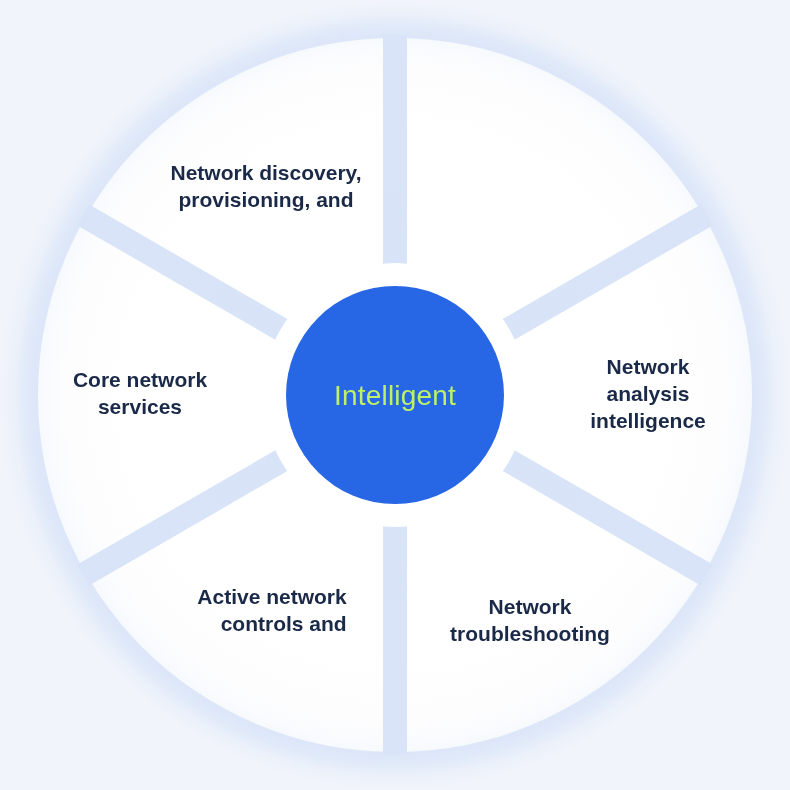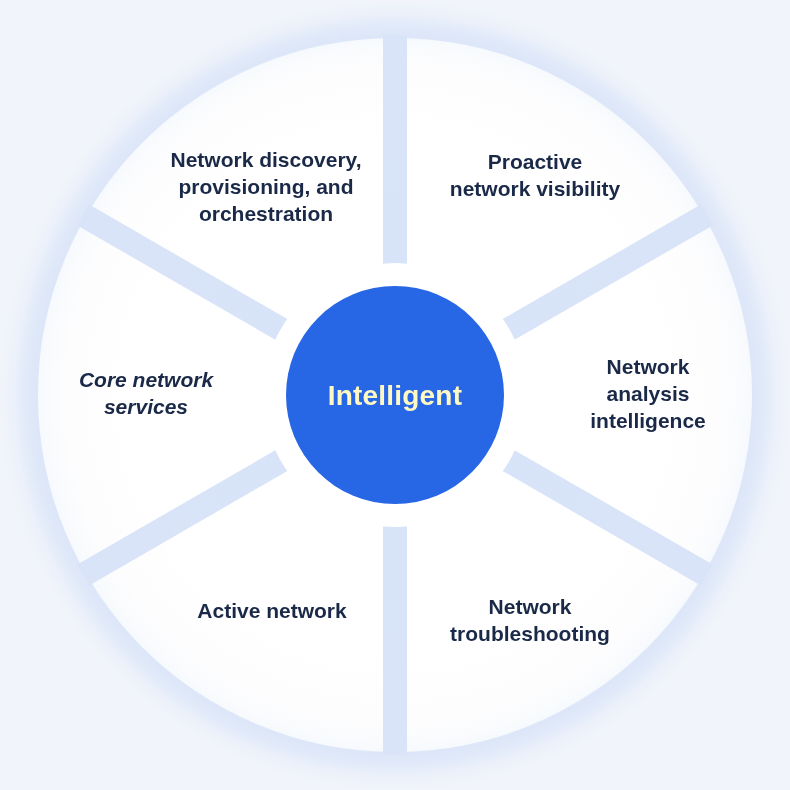--- a/index.html
+++ b/index.html
@@ -56,22 +56,22 @@
     background: #ffffff;
   }
   
   .hub {
     left: 286px; top: 286px; width: 218px; height: 218px;
     background: #2766e5;
     display: flex; flex-direction: column;
     align-items: center; justify-content: center;
   }
   .hub-line {
-    color: #fef9c3;
-    font-size: 28px; font-weight: 700;
+    color: #bef264;
+    font-size: 28px; font-weight: 400;
     line-height: 35px;
     text-align: center;
     letter-spacing: 0.2px;
   }
 
   
   .seg-label {
     position: absolute;
     transform: translate(-50%, -50%);
     text-align: center;
@@ -80,62 +80,58 @@
     color: #1a2947;
     font-size: 21px; font-weight: 700;
     line-height: 27px;
     white-space: nowrap;
   }
   .seg-discovery       { left: 266px; top: 186px; }
   .seg-proactive       { left: 535px; top: 175px; }
   .seg-security        { left: 648px; top: 393px; }
   .seg-troubleshooting { left: 530px; top: 620px; }
   .seg-controls        { left: 272px; top: 610px; text-align: right; }
-  .seg-core            { left: 146px; top: 393px; font-style: italic; }
+  .seg-core            { left: 140px; top: 393px; }
 </style>
 </head>
 <body>
 
 <div class="stage">
 
   <div class="circle outer-glow"></div>
   <div class="circle rim"></div>
   <div class="circle disc"></div>
 
   <div class="spoke r0"></div>
   <div class="spoke r60"></div>
   <div class="spoke r120"></div>
   <div class="spoke r180"></div>
   <div class="spoke r240"></div>
   <div class="spoke r300"></div>
 
   <div class="seg-label seg-discovery">
     <div class="seg-line">Network discovery,</div>
     <div class="seg-line">provisioning, and</div>
-    <div class="seg-line">orchestration</div>
   </div>
 
-  <div class="seg-label seg-proactive">
-    <div class="seg-line">Proactive</div>
-    <div class="seg-line">network visibility</div>
-  </div>
 
   <div class="seg-label seg-security">
     <div class="seg-line">Network</div>
     <div class="seg-line">analysis</div>
     <div class="seg-line">intelligence</div>
   </div>
 
   <div class="seg-label seg-troubleshooting">
     <div class="seg-line">Network</div>
     <div class="seg-line">troubleshooting</div>
   </div>
 
   <div class="seg-label seg-controls">
     <div class="seg-line">Active network</div>
+    <div class="seg-line">controls and</div>
   </div>
 
   <div class="seg-label seg-core">
     <div class="seg-line">Core network</div>
     <div class="seg-line">services</div>
   </div>
 
   <div class="circle hub-halo"></div>
   <div class="circle hub">
     <div class="hub-line">Intelligent</div>

